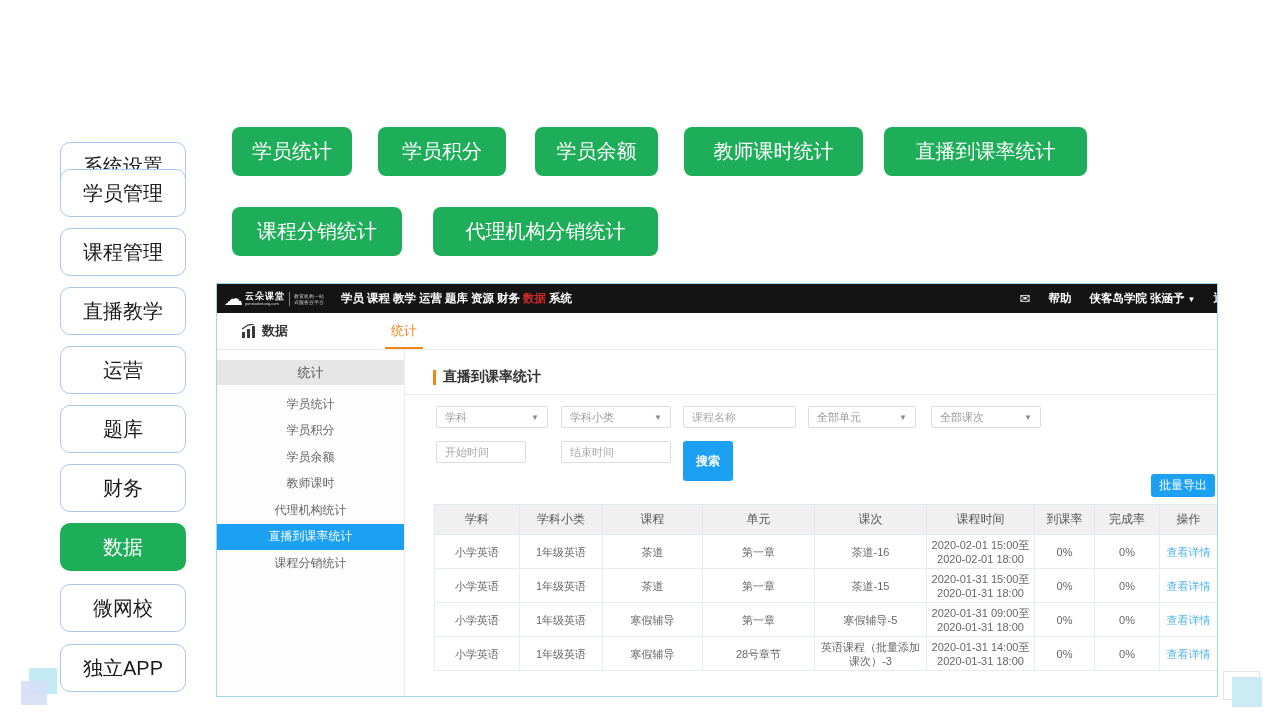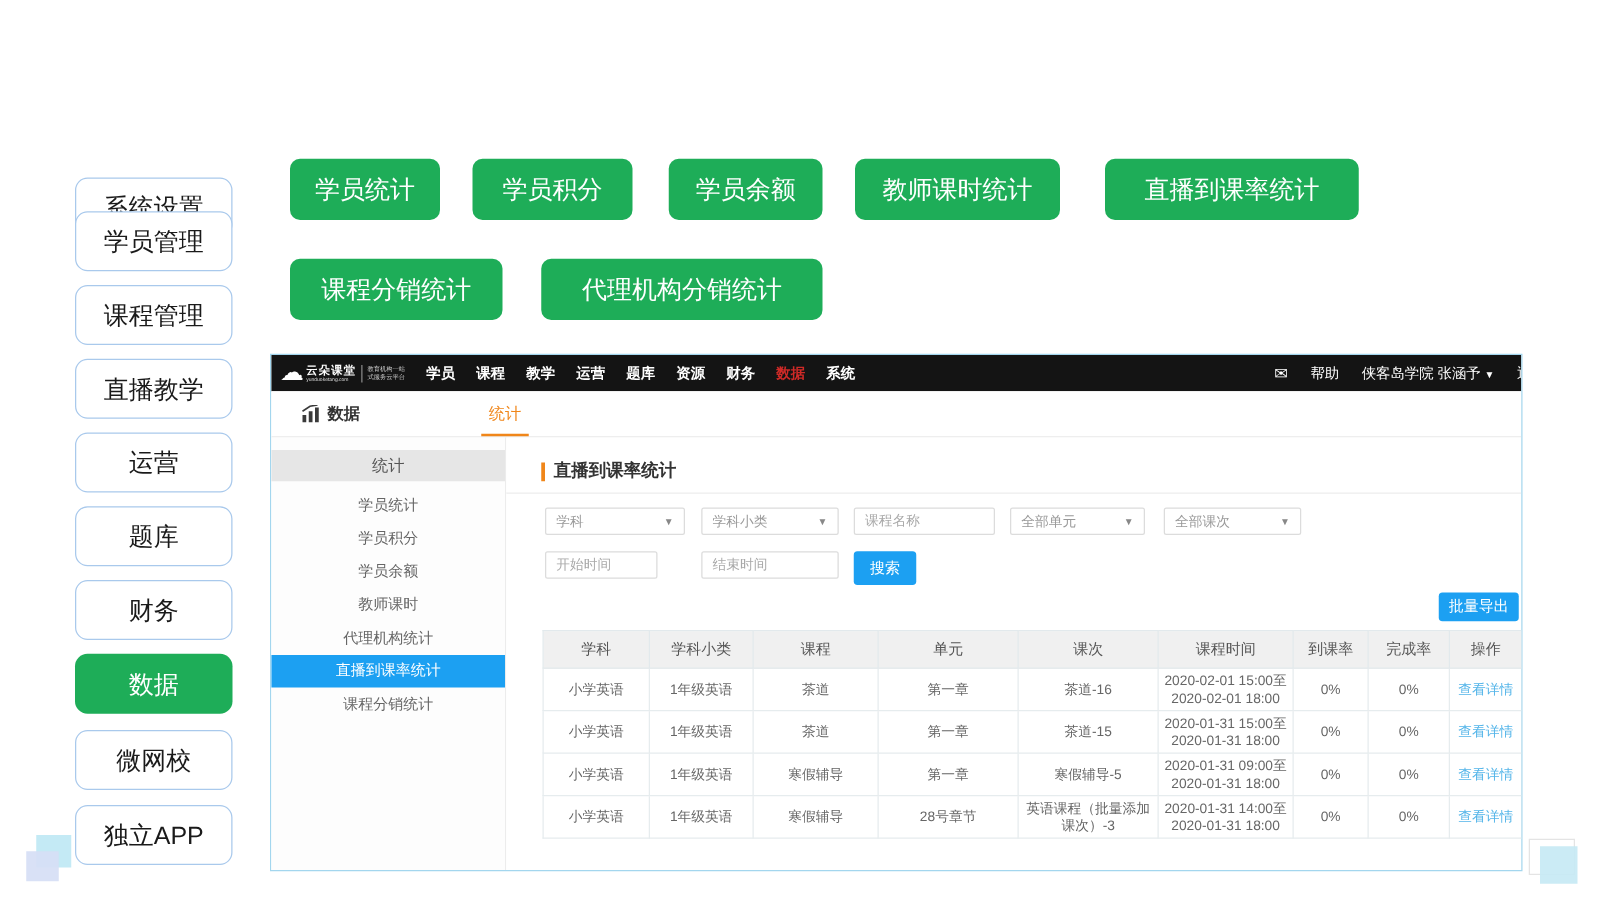--- a/index.html
+++ b/index.html
@@ -19,26 +19,26 @@
   
   .shot{position:absolute;left:216px;top:283px;width:1000px;height:412px;background:#fff;
         border:1px solid #a3d6ee;overflow:hidden;box-sizing:content-box;}
   .shot-nav{position:absolute;left:0;top:0;width:1000px;height:29px;background:#141414;}
   .logo{position:absolute;left:7px;top:2px;display:flex;align-items:center;color:#fff;}
   .logo-cloud{font-size:19px;line-height:25px;margin-right:2px;}
   .logo-name{font-size:9px;font-weight:bold;line-height:10px;letter-spacing:1px;}
   .logo-url{font-size:4px;line-height:5px;color:#ddd;}
   .logo-div{width:1px;height:14px;background:#888;margin:0 4px;}
   .logo-tag{font-size:5px;line-height:6px;color:#ccc;}
-  .nav-menu{position:absolute;left:124px;top:0;height:29px;display:flex;gap:17px;align-items:center;}
+  .nav-menu{position:absolute;left:124px;top:0;height:29px;display:flex;gap:3px;align-items:center;}
   .nav-item{font-size:11.5px;font-weight:bold;color:#fff;cursor:pointer;white-space:nowrap;}
   .nav-item.active{color:#cf2a27;}
   .nav-right{position:absolute;right:-8px;top:0;height:29px;display:flex;gap:18px;align-items:center;color:#fff;}
   .nav-right .mail{font-size:13px;}
-  .nav-right .hlp,.nav-right .acct{font-size:11.5px;font-weight:normal;white-space:nowrap;}
+  .nav-right .hlp,.nav-right .acct{font-size:11.5px;font-weight:bold;white-space:nowrap;}
   .nav-right .caret{font-size:8px;margin-left:3px;}
   
   .crumb{position:absolute;left:0;top:29px;width:1000px;height:36px;background:#fff;border-bottom:1px solid #e9e9e9;}
   .crumb-sec{position:absolute;left:24px;top:0;height:36px;display:flex;align-items:center;gap:6px;
              font-size:13px;color:#333;font-weight:bold;}
   .crumb-tab{position:absolute;left:168px;top:0;height:34px;line-height:36px;font-size:13px;
              color:var(--orange,#f0861a);border-bottom:2px solid var(--orange,#f0861a);padding:0 6px;cursor:pointer;}
   
   .shot-side{position:absolute;left:0;top:66px;width:187px;bottom:0;background:#fdfdfd;border-right:1px solid #ececec;}
   .shot-side-hd{position:absolute;left:0;top:10px;width:187px;height:25px;background:#e6e6e6;
@@ -84,21 +84,21 @@
       <div class="side-btn" style="top: 464px;">财务</div>
       <div class="side-btn active" style="top: 523px;">数据</div>
       <div class="side-btn" style="top: 584px;">微网校</div>
       <div class="side-btn" style="top: 644px;">独立APP</div>
     </div>
 
   <div id="feature-buttons">
       <div class="feat" style="left: 232px; top: 127px; width: 120px;">学员统计</div>
       <div class="feat" style="left: 378px; top: 127px; width: 128px;">学员积分</div>
       <div class="feat" style="left: 535px; top: 127px; width: 123px;">学员余额</div>
-      <div class="feat" style="left: 684px; top: 127px; width: 164px;">教师课时统计</div>
+      <div class="feat" style="left: 684px; top: 127px; width: 179px;">教师课时统计</div>
       <div class="feat" style="left: 884px; top: 127px; width: 203px;">直播到课率统计</div>
       <div class="feat" style="left: 232px; top: 207px; width: 170px;">课程分销统计</div>
       <div class="feat" style="left: 433px; top: 207px; width: 225px;">代理机构分销统计</div>
     </div>
 
   <div class="shot">
 
     <div class="shot-nav">
       <div class="logo">
         <span class="logo-cloud">☁</span>
@@ -179,21 +179,21 @@
         <span>全部单元</span>
           <span class="sc">▼</span>
       </div>
       <div class="ctrl sel" style="left:526px;top:56px;width:110px;">
         <span>全部课次</span>
           <span class="sc">▼</span>
       </div>
 
       <input class="ctrl" style="left: 31px; top: 91px; width: 90px;" placeholder="开始时间">
       <input class="ctrl" style="left: 156px; top: 91px; width: 110px;" placeholder="结束时间">
-      <button class="btn-blue" style="left:278px;top:91px;width:50px;height:27px;">搜索</button>
+      <button class="btn-blue" style="left:278px;top:91px;width:50px;height:40px;font-weight:bold;">搜索</button>
 
       <button class="btn-blue" style="left:746px;top:124px;width:64px;height:23px;">批量导出</button>
 
       <table class="tbl">
         <colgroup>
           <col style="width:85px">
             <col style="width:83px">
             <col style="width:100px">
             <col style="width:112px">
           <col style="width:112px">

